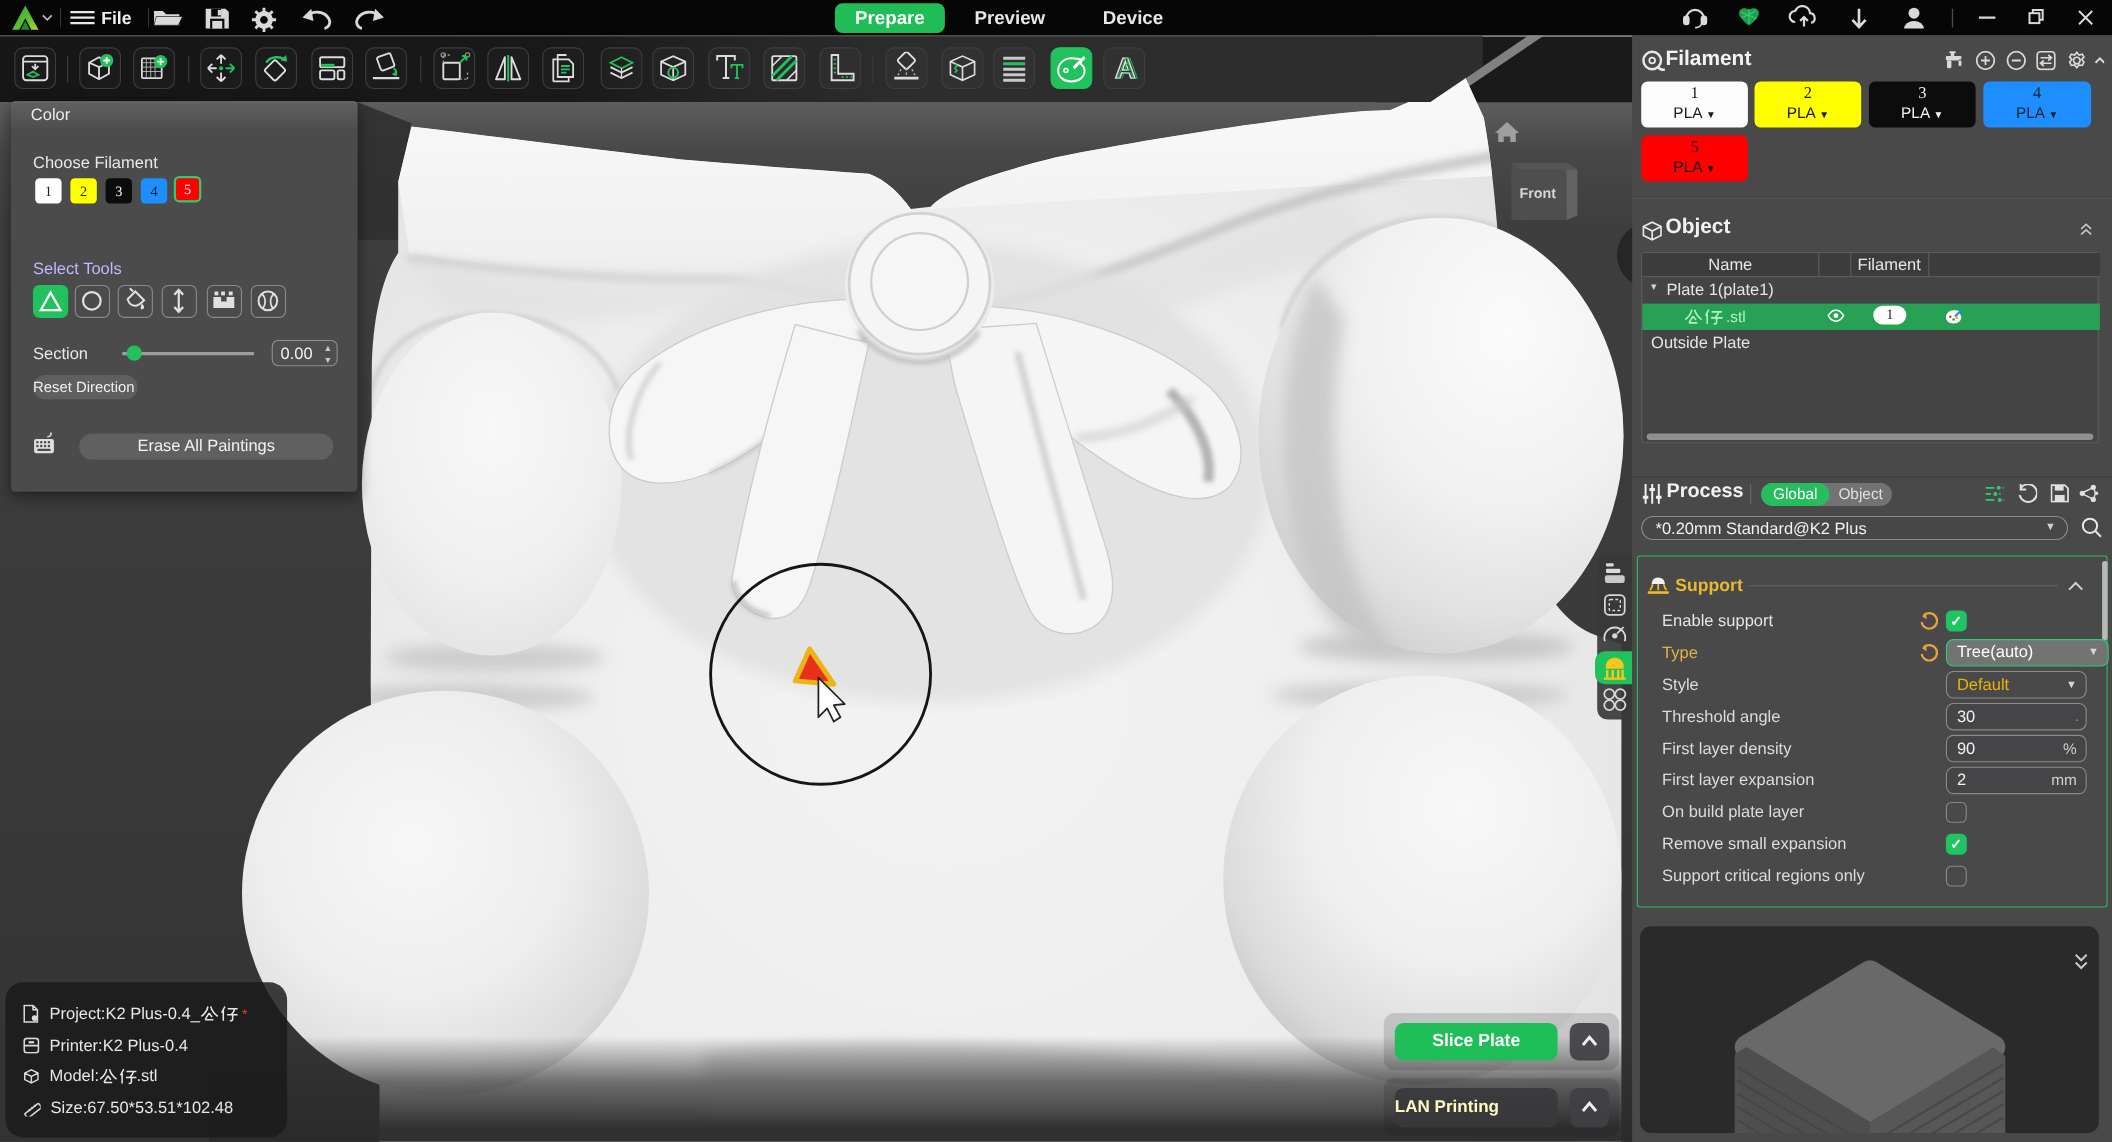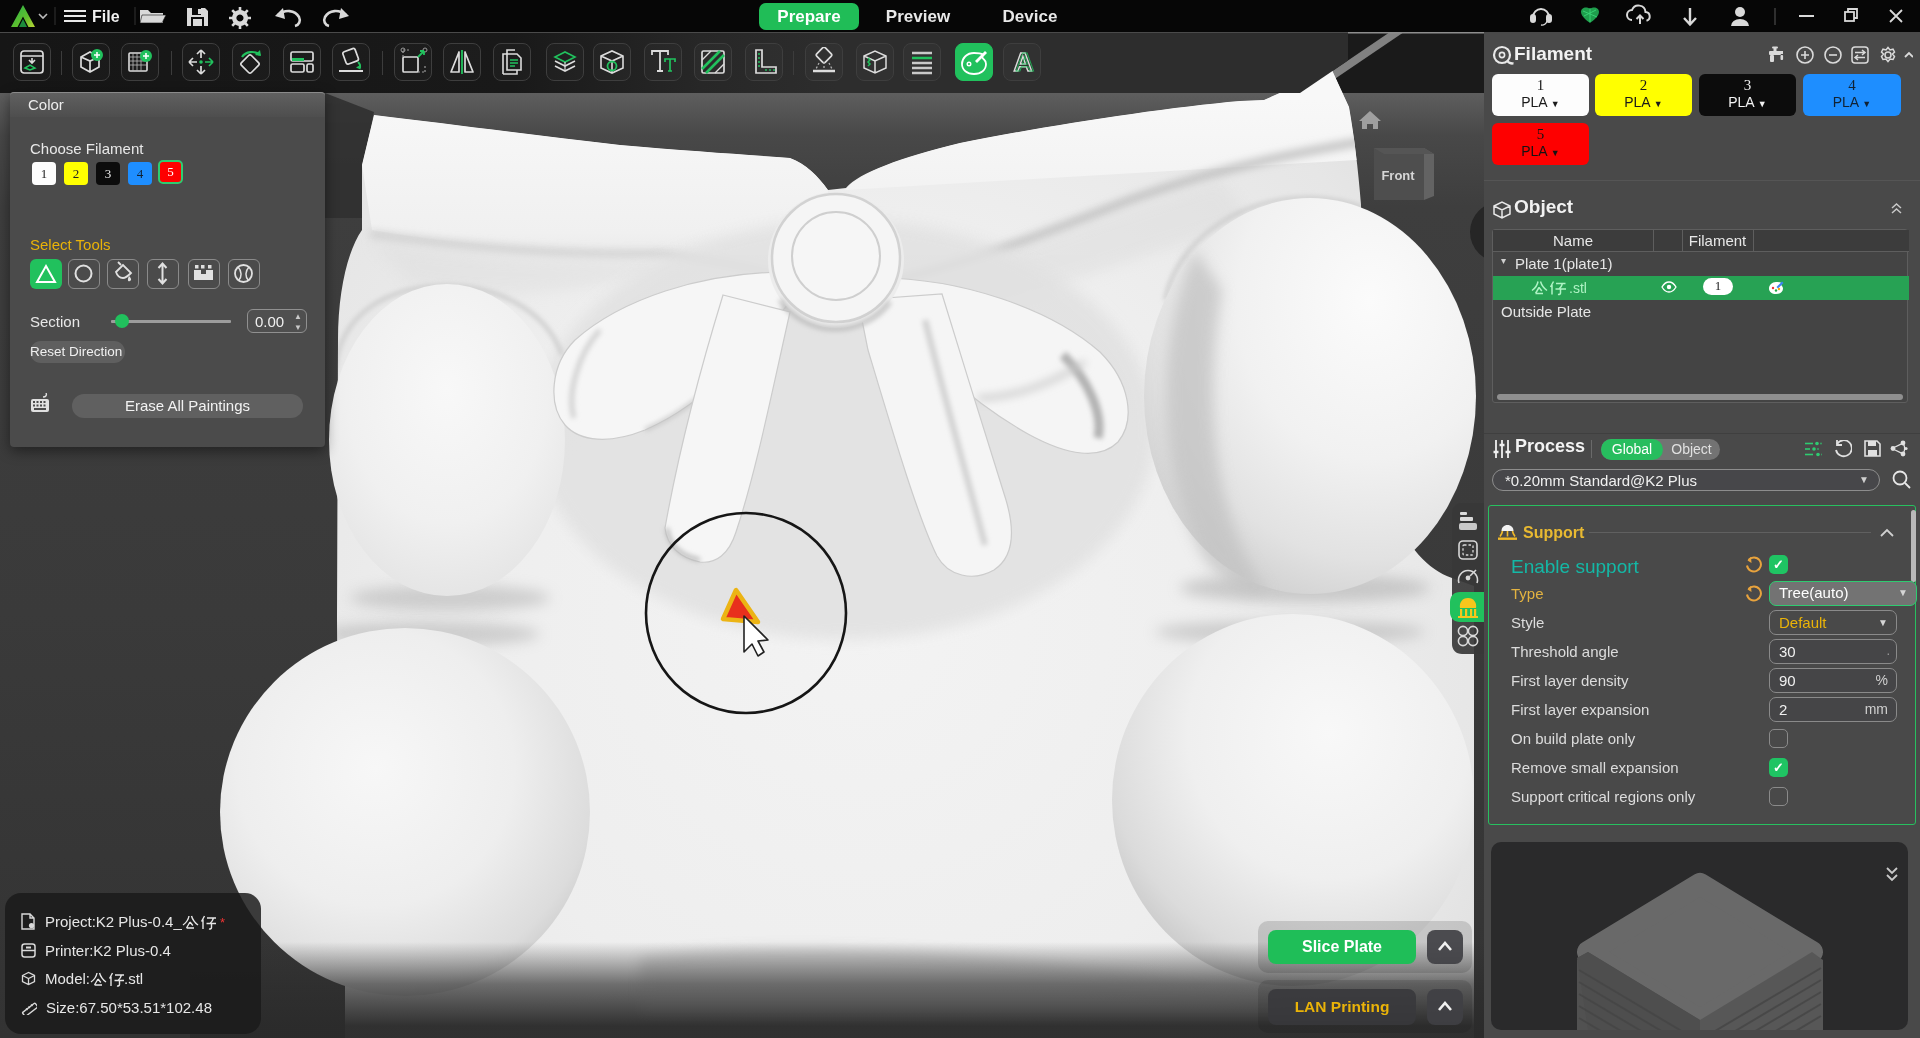--- a/index.html
+++ b/index.html
@@ -430,21 +430,21 @@
 
 <div id="colorpanel">
 <div class="abs" style="left:0;top:0;width:315px;height:25px;background:linear-gradient(#606060,#4e4e4e);border-radius:4px 4px 0 0;border-top:1px solid #8a8a8a"></div>
 <div class="abs" style="left:18px;top:4px;font-size:15px;color:#ececec">Color</div>
 <div class="abs" style="left:20px;top:48px;font-size:15px;color:#e8e8e8">Choose Filament</div>
 <div class="abs" style="left:22px;top:70px;width:24px;height:23px;background:#fdfdfd;border-radius:4px;text-align:center;font-size:13px;color:#222;line-height:23px;font-family:'Liberation Serif',serif">1</div>
 <div class="abs" style="left:54px;top:70px;width:24px;height:23px;background:#ffff00;border-radius:4px;text-align:center;font-size:13px;color:#222;line-height:23px;font-family:'Liberation Serif',serif">2</div>
 <div class="abs" style="left:86px;top:70px;width:24px;height:23px;background:#0c0c0c;border-radius:4px;text-align:center;font-size:13px;color:#f0f0f0;line-height:23px;font-family:'Liberation Serif',serif">3</div>
 <div class="abs" style="left:118px;top:70px;width:24px;height:23px;background:#1e8eff;border-radius:4px;text-align:center;font-size:13px;color:#123;line-height:23px;font-family:'Liberation Serif',serif">4</div>
 <div class="abs" style="left:148px;top:68px;width:25px;height:24px;background:#fe0000;border:2.5px solid #2ecc71;border-radius:5px;text-align:center;font-size:13px;color:#fff;line-height:20px;font-family:'Liberation Serif',serif">5</div>
-<div class="abs" style="left:20px;top:144px;font-size:15px;color:#eab308">Select Tools</div>
+<div class="abs" style="left:20px;top:144px;font-size:15px;color:#c4b5fd">Select Tools</div>
 <div class="abs" style="left:20px;top:167px;width:32px;height:30px;background:#21c15d;border-radius:6px"><svg width="32" height="30" viewBox="0 0 32 30">
         <path d="M16,7 L25,23 L7,23 Z" fill="none" stroke="#fff" stroke-width="2"></path>
       </svg></div>
 <div class="abs" style="left:58px;top:167px;width:32px;height:30px;border:1.5px solid #8a8a8a;border-radius:6px"><svg width="29" height="27" viewBox="0 0 29 27">
         <circle cx="14.5" cy="13.5" r="8" fill="none" stroke="#e0e0e0" stroke-width="2"></circle>
       </svg></div>
 <div class="abs" style="left:97px;top:167px;width:32px;height:30px;border:1.5px solid #8a8a8a;border-radius:6px"><svg width="29" height="27" viewBox="0 0 29 27">
         <path d="M8,12 L15,5 L23,13 C20,16 18,18 15,18 C11,18 9,15 8,12 Z" fill="none" stroke="#e0e0e0" stroke-width="1.8"></path>
         <path d="M21,16 C23,18 24,20 22,21 C20,22 19,20 21,16 Z" fill="#e0e0e0"></path>
         <path d="M13,5 L10,2" stroke="#e0e0e0" stroke-width="1.8"></path>
@@ -642,21 +642,21 @@
       <path d="M10.5,1 C14,1 16.5,3.5 16.5,7 L4.5,7 C4.5,3.5 7,1 10.5,1 Z" fill="#f2f2f2"></path>
       <path d="M5.5,7 Q5,10 3,12.5 M10.5,7 L10.5,12.5 M15.5,7 Q16,10 18,12.5" stroke="#f0b929" stroke-width="1.6" fill="none"></path>
       <rect x="1" y="13.5" width="19" height="2.4" fill="#f0b929"></rect>
     </svg>
 <div class="abs" style="left:39px;top:492px;font-size:16px;font-weight:bold;color:#e8b931">Support</div>
 <div class="abs" style="left:105px;top:500px;width:282px;height:1px;background:#606060"></div>
 <svg class="abs" style="left:396px;top:496px" width="14" height="9" viewBox="0 0 14 9">
       <path d="M1,8 L7,2 L13,8" fill="none" stroke="#d0d0d0" stroke-width="1.8"></path>
     </svg>
 
-<div class="abs" style="left:27px;top:524px;font-size:19px;color:#14b8a6">Enable support</div>
+<div class="abs" style="left:27px;top:524px;font-size:15px;color:#e5e5e5">Enable support</div>
 <svg class="abs" style="left:261px;top:524px" width="17" height="17" viewBox="0 0 17 17">
       <path d="M3.5,4 A7,7 0 1 1 2,9.5" fill="none" stroke="#e8a33d" stroke-width="2"></path>
       <path d="M6,1 L2.5,4.5 L6.5,7" fill="#e8a33d"></path>
     </svg>
 <div class="abs" style="left:285px;top:523px;width:19px;height:19px;background:#1fc463;border-radius:5px;color:#fff;text-align:center;font-size:13px;font-weight:bold;line-height:19px">✓</div>
 <div class="abs" style="left:27px;top:553px;font-size:15px;color:#e3b341">Type</div>
 <svg class="abs" style="left:261px;top:553px" width="17" height="17" viewBox="0 0 17 17">
       <path d="M3.5,4 A7,7 0 1 1 2,9.5" fill="none" stroke="#e8a33d" stroke-width="2"></path>
       <path d="M6,1 L2.5,4.5 L6.5,7" fill="#e8a33d"></path>
     </svg>
@@ -677,21 +677,21 @@
 <div class="abs" style="left:27px;top:640px;font-size:15px;color:#dcdcdc">First layer density</div>
 <div class="abs" style="left:285px;top:636px;width:128px;height:25px;border:1px solid #8a8a8a;border-radius:7px;background:#454547">
       <div class="abs" style="left:9px;top:3px;font-size:15px;color:#f0f0f0">90</div>
       <div class="abs" style="right:8px;top:3px;font-size:14px;color:#cfcfcf">%</div>
     </div>
 <div class="abs" style="left:27px;top:669px;font-size:15px;color:#dcdcdc">First layer expansion</div>
 <div class="abs" style="left:285px;top:665px;width:128px;height:25px;border:1px solid #8a8a8a;border-radius:7px;background:#454547">
       <div class="abs" style="left:9px;top:3px;font-size:15px;color:#f0f0f0">2</div>
       <div class="abs" style="right:8px;top:3px;font-size:14px;color:#cfcfcf">mm</div>
     </div>
-<div class="abs" style="left:27px;top:698px;font-size:15px;color:#dcdcdc">On build plate only</div>
+<div class="abs" style="left:27px;top:698px;font-size:15px;color:#dcdcdc">On build plate layer</div>
 <div class="abs" style="left:285px;top:697px;width:19px;height:19px;border:1.5px solid #8a8a8a;border-radius:5px"></div>
 <div class="abs" style="left:27px;top:727px;font-size:15px;color:#dcdcdc">Remove small expansion</div>
 <div class="abs" style="left:285px;top:726px;width:19px;height:19px;background:#1fc463;border-radius:5px;color:#fff;text-align:center;font-size:13px;font-weight:bold;line-height:19px">✓</div>
 <div class="abs" style="left:27px;top:756px;font-size:15px;color:#dcdcdc">Support critical regions only</div>
 <div class="abs" style="left:285px;top:755px;width:19px;height:19px;border:1.5px solid #8a8a8a;border-radius:5px"></div>
 
 <div class="abs" style="left:7px;top:810px;width:417px;height:188px;background:#2a2a2b;border-radius:10px;overflow:hidden">
   <svg width="417" height="188" viewBox="0 0 417 188">
   <defs>
     <linearGradient id="cubeL" x1="0" y1="0" x2="0" y2="1">
@@ -756,17 +756,17 @@
     </div>
 </div>
 
 <div id="slicearea">
 <div class="abs" style="left:1258px;top:921px;width:214px;height:52px;background:rgba(20,20,20,0.15);border-radius:10px"></div>
 <div class="abs" style="left:1258px;top:980px;width:214px;height:53px;background:rgba(20,20,20,0.15);border-radius:10px"></div>
 <div class="abs" style="left:1268px;top:930px;width:148px;height:34px;background:#1fbe58;border-radius:8px;text-align:center;line-height:34px;font-size:16px;font-weight:bold;color:#fff">Slice Plate</div>
 <div class="abs" style="left:1427px;top:930px;width:36px;height:34px;background:rgba(64,64,68,0.92);border-radius:8px"><svg width="36" height="34" viewBox="0 0 36 34">
         <path d="M12,20 L18,13 L24,20" fill="none" stroke="#f0f0f0" stroke-width="2.6"></path>
       </svg></div>
-<div class="abs" style="left:1268px;top:989px;width:148px;height:36px;background:rgba(56,56,60,0.9);border-radius:8px;text-align:center;line-height:36px;font-size:15.5px;font-weight:bold;color:#eab308">LAN Printing</div>
+<div class="abs" style="left:1268px;top:989px;width:148px;height:36px;background:rgba(56,56,60,0.9);border-radius:8px;text-align:left;line-height:36px;font-size:15.5px;font-weight:bold;color:#fef9c3">LAN Printing</div>
 <div class="abs" style="left:1427px;top:989px;width:36px;height:36px;background:rgba(64,64,68,0.92);border-radius:8px"><svg width="36" height="36" viewBox="0 0 36 36">
         <path d="M12,21 L18,14 L24,21" fill="none" stroke="#f0f0f0" stroke-width="2.6"></path>
       </svg></div>
 </div>
 
 </body></html>

